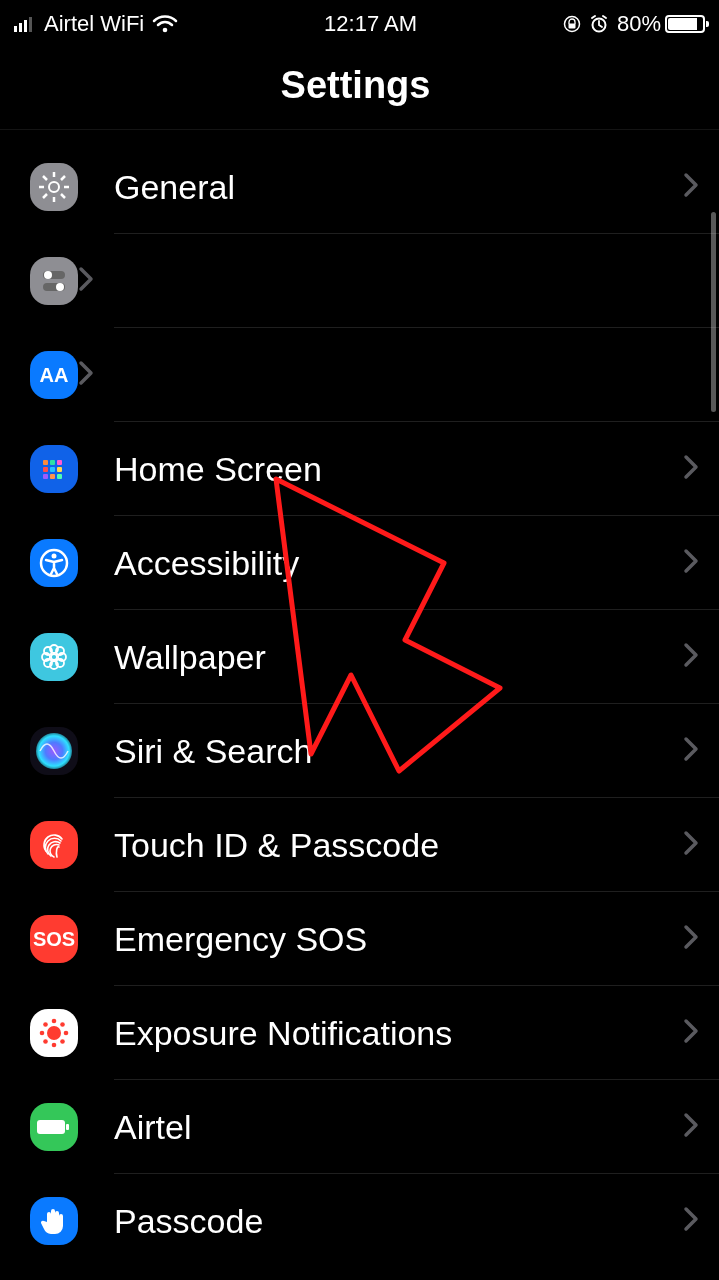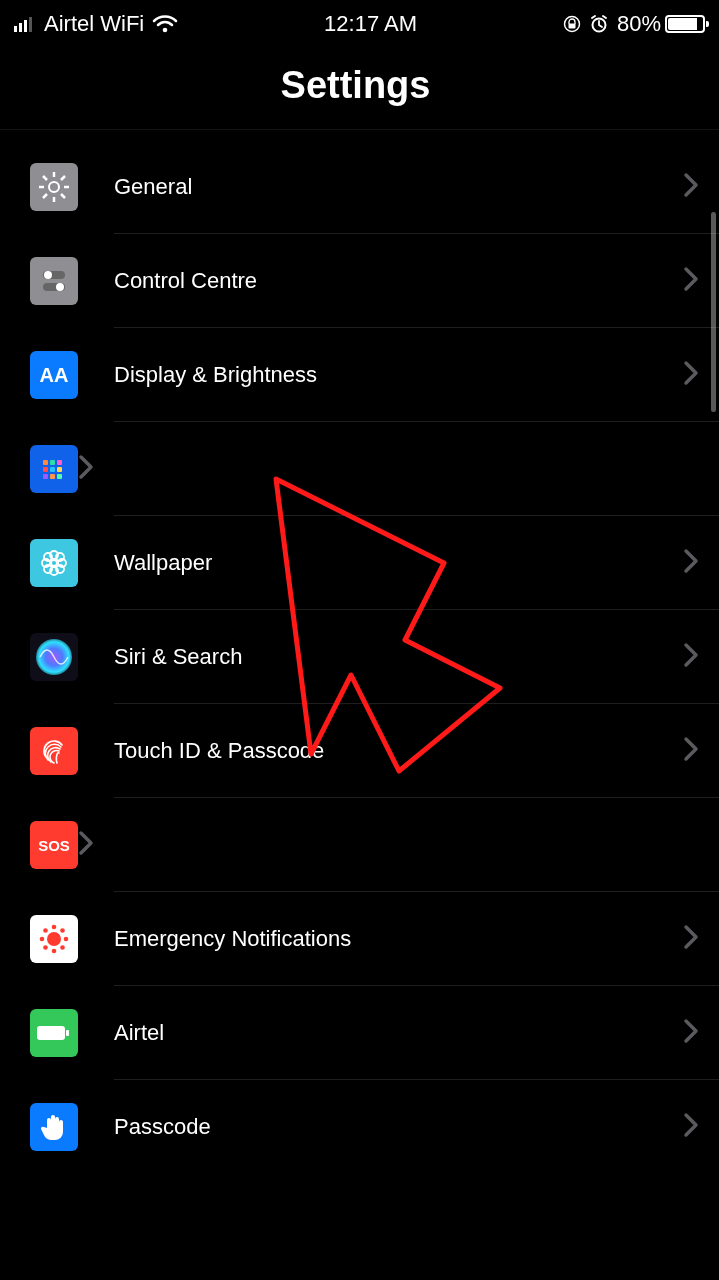--- a/index.html
+++ b/index.html
@@ -30,26 +30,26 @@
   }
 
   
   .settings-list { }
   .row {
     display:flex; align-items:center;
     height:94px; padding:0 20px 0 30px;
     position:relative;
   }
   .row .icon-box {
-    width:48px; height:48px; border-radius:6px;
+    width:48px; height:48px; border-radius:18px;
     display:flex; align-items:center; justify-content:center;
     flex-shrink:0;
   }
   .row .label {
-    margin-left:36px; font-size:22px; font-weight:400;
+    margin-left:36px; font-size:34px; font-weight:400;
     flex:1;
   }
   .row .chevron { color:#5a5a5f; flex-shrink:0; }
   .row-sep {
     position:absolute; left:114px; right:0; bottom:0;
     height:1px; background:rgba(255,255,255,0.12);
   }
   .row:first-child { margin-top:10px; }
 
   
@@ -160,32 +160,30 @@
 
   <div class="row">
     <div class="icon-box bg-gray">
       <svg width="34" height="34" viewBox="0 0 34 34">
           <rect x="6" y="7" width="22" height="8" rx="4" fill="#666"></rect>
           <circle cx="11" cy="11" r="4" fill="#fff"></circle>
           <rect x="6" y="19" width="22" height="8" rx="4" fill="#666"></rect>
           <circle cx="23" cy="23" r="4" fill="#fff"></circle>
         </svg>
     </div>
-    <div class="label">Control Centre</div>
     <span class="chevron"><svg width="16" height="26" viewBox="0 0 16 26" fill="none" stroke="currentColor" stroke-width="3.5" stroke-linecap="round" stroke-linejoin="round">
           <path d="M3 3 l10 10 -10 10"></path>
         </svg></span>
     <div class="row-sep"></div>
   </div>
 
   <div class="row">
     <div class="icon-box bg-blue">
       <span class="icon-text" style="font-size:20px;">AA</span>
     </div>
-    <div class="label">Display &amp; Brightness</div>
     <span class="chevron"><svg width="16" height="26" viewBox="0 0 16 26" fill="none" stroke="currentColor" stroke-width="3.5" stroke-linecap="round" stroke-linejoin="round">
           <path d="M3 3 l10 10 -10 10"></path>
         </svg></span>
     <div class="row-sep"></div>
   </div>
 
   <div class="row">
     <div class="icon-box bg-blue" style="background:#1062e8;">
       <svg width="34" height="34" viewBox="0 0 34 34">
           <g>
@@ -194,26 +192,41 @@
             <rect x="20" y="8" width="5" height="5" rx="1" fill="#ff5bd2"></rect>
             <rect x="6" y="15" width="5" height="5" rx="1" fill="#ff4e4e"></rect>
             <rect x="13" y="15" width="5" height="5" rx="1" fill="#28c3ff"></rect>
             <rect x="20" y="15" width="5" height="5" rx="1" fill="#ffd84e"></rect>
             <rect x="6" y="22" width="5" height="5" rx="1" fill="#9b5bff"></rect>
             <rect x="13" y="22" width="5" height="5" rx="1" fill="#ff944e"></rect>
             <rect x="20" y="22" width="5" height="5" rx="1" fill="#4effb3"></rect>
           </g>
         </svg>
     </div>
-    <span class="chevron"><svg width="16" height="26" viewBox="0 0 16 26" fill="none" stroke="currentColor" stroke-width="3.5" stroke-linecap="round" stroke-linejoin="round">
-          <path d="M3 3 l10 10 -10 10"></path>
-        </svg></span>
-    <div class="row-sep"></div>
-  </div>
-
+    <div class="label">Home Screen</div>
+    <span class="chevron"><svg width="16" height="26" viewBox="0 0 16 26" fill="none" stroke="currentColor" stroke-width="3.5" stroke-linecap="round" stroke-linejoin="round">
+          <path d="M3 3 l10 10 -10 10"></path>
+        </svg></span>
+    <div class="row-sep"></div>
+  </div>
+
+  <div class="row">
+    <div class="icon-box bg-blue">
+      <svg width="34" height="34" viewBox="0 0 34 34">
+          <circle cx="17" cy="17" r="13" fill="none" stroke="#fff" stroke-width="2.5"></circle>
+          <circle cx="17" cy="10" r="2.5" fill="#fff"></circle>
+          <path d="M9 14 l8 2 8 -2 M17 16 v7 M14 28 l3 -6 3 6" stroke="#fff" stroke-width="2.5" fill="none" stroke-linecap="round" stroke-linejoin="round"></path>
+        </svg>
+    </div>
+    <div class="label">Accessibility</div>
+    <span class="chevron"><svg width="16" height="26" viewBox="0 0 16 26" fill="none" stroke="currentColor" stroke-width="3.5" stroke-linecap="round" stroke-linejoin="round">
+          <path d="M3 3 l10 10 -10 10"></path>
+        </svg></span>
+    <div class="row-sep"></div>
+  </div>
 
   <div class="row">
     <div class="icon-box bg-cyan">
       <svg width="34" height="34" viewBox="0 0 34 34" fill="none" stroke="#fff" stroke-width="1.8">
           <circle cx="17" cy="17" r="3"></circle>
           <circle cx="17" cy="9" r="4"></circle>
           <circle cx="17" cy="25" r="4"></circle>
           <circle cx="9" cy="17" r="4"></circle>
           <circle cx="25" cy="17" r="4"></circle>
           <circle cx="11" cy="11" r="4"></circle>
@@ -263,22 +276,23 @@
     </div>
     <div class="label">Touch ID &amp; Passcode</div>
     <span class="chevron"><svg width="16" height="26" viewBox="0 0 16 26" fill="none" stroke="currentColor" stroke-width="3.5" stroke-linecap="round" stroke-linejoin="round">
           <path d="M3 3 l10 10 -10 10"></path>
         </svg></span>
     <div class="row-sep"></div>
   </div>
 
   <div class="row">
     <div class="icon-box bg-red">
-      <span class="icon-text" style="font-size:15px;text-align:right;">SOS</span>
-    </div>
+      <span class="icon-text" style="font-size:20px;text-align:right;">SOS</span>
+    </div>
+    <div class="label">Emergency SOS</div>
     <span class="chevron"><svg width="16" height="26" viewBox="0 0 16 26" fill="none" stroke="currentColor" stroke-width="3.5" stroke-linecap="round" stroke-linejoin="round">
           <path d="M3 3 l10 10 -10 10"></path>
         </svg></span>
     <div class="row-sep"></div>
   </div>
 
   <div class="row">
     <div class="icon-box bg-white">
       <svg width="34" height="34" viewBox="0 0 34 34">
           <circle cx="17" cy="17" r="7" fill="#ff3b30"></circle>
@@ -287,21 +301,21 @@
             <circle cx="17" cy="29" r="2.3"></circle>
             <circle cx="5" cy="17" r="2.3"></circle>
             <circle cx="29" cy="17" r="2.3"></circle>
             <circle cx="8.5" cy="8.5" r="2.3"></circle>
             <circle cx="25.5" cy="8.5" r="2.3"></circle>
             <circle cx="8.5" cy="25.5" r="2.3"></circle>
             <circle cx="25.5" cy="25.5" r="2.3"></circle>
           </g>
         </svg>
     </div>
-    <div class="label">Emergency Notifications</div>
+    <div class="label">Exposure Notifications</div>
     <span class="chevron"><svg width="16" height="26" viewBox="0 0 16 26" fill="none" stroke="currentColor" stroke-width="3.5" stroke-linecap="round" stroke-linejoin="round">
           <path d="M3 3 l10 10 -10 10"></path>
         </svg></span>
     <div class="row-sep"></div>
   </div>
 
   <div class="row">
     <div class="icon-box bg-green">
       <svg width="38" height="20" viewBox="0 0 38 20">
           <rect x="2" y="3" width="28" height="14" rx="3" fill="#fff"></rect>

